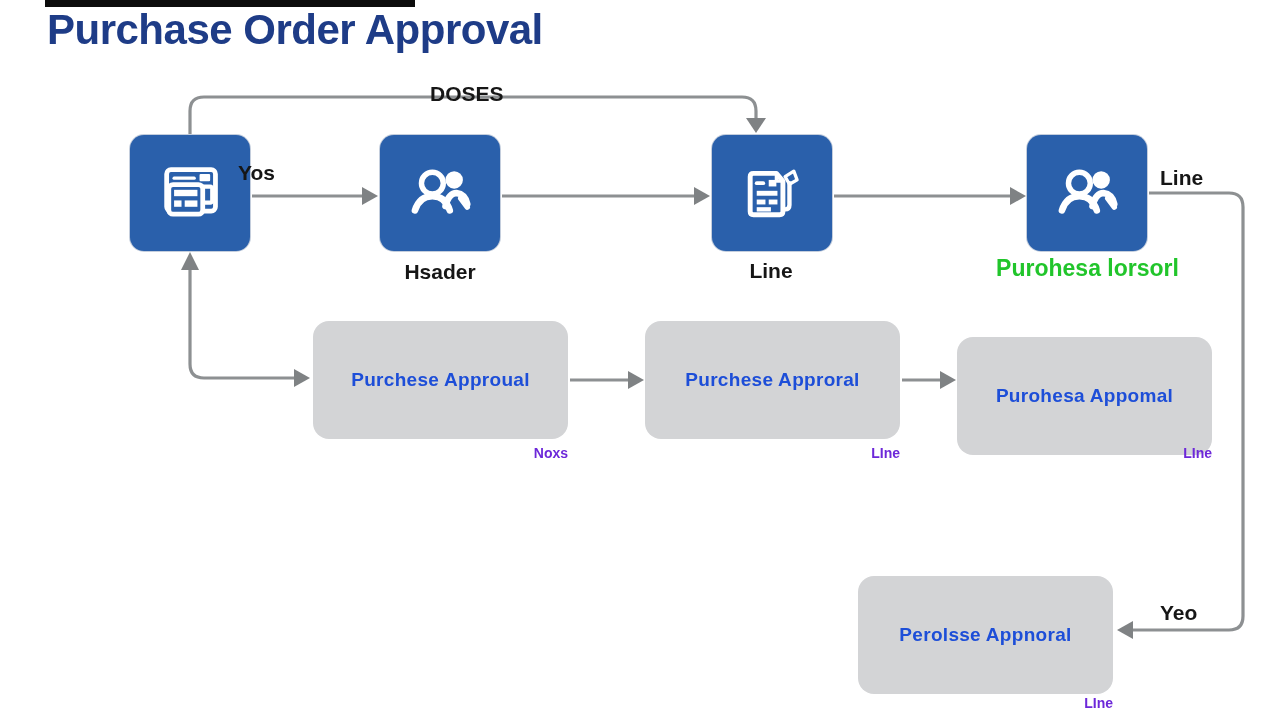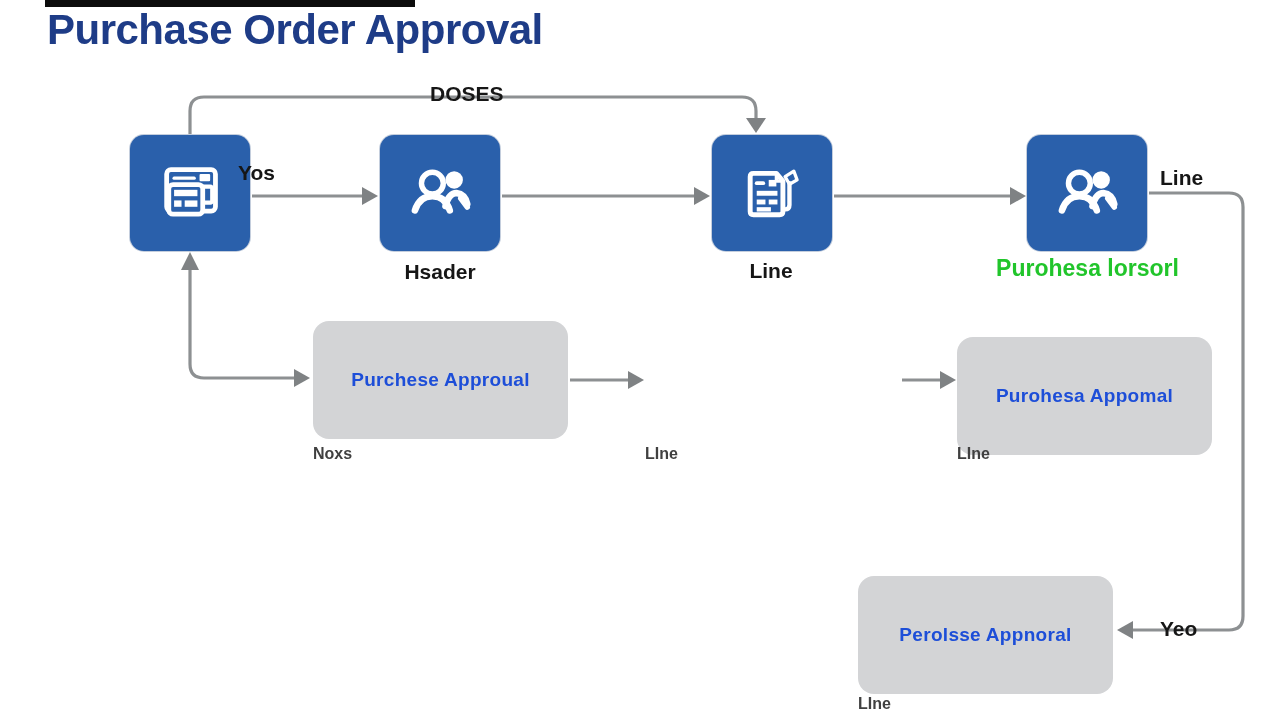--- a/index.html
+++ b/index.html
@@ -23,22 +23,22 @@
   .greenlabel{
     position:absolute;left:970px;top:255px;width:235px;text-align:center;
     color:#21c52b;font-size:23px;font-weight:600;white-space:nowrap;
   }
   .graybox{
     position:absolute;width:255px;height:118px;border-radius:16px;background:#d3d4d6;
     display:flex;align-items:center;justify-content:center;
     color:#1d4ed8;font-size:19px;font-weight:600;letter-spacing:0.3px;white-space:nowrap;
   }
   .caption{
-    position:absolute;width:255px;text-align:left;color:#404040;
-    font-size:16px;font-weight:600;
+    position:absolute;width:255px;text-align:right;color:#6d28d9;
+    font-size:14px;font-weight:600;
   }
   #wires{position:absolute;left:0;top:0;pointer-events:none;}
   #wires path, #wires line{stroke:#8d9092;stroke-width:3.2;fill:none;}
   #wires polygon{fill:#7f8284;stroke:none;}
 </style>
 </head>
 <body>
 
 <div id="canvas">
 
@@ -123,28 +123,31 @@
       <path d="M38,45 Q41,33 48,33 Q56,34 58,43" fill="none" stroke="#ffffff" stroke-width="6" stroke-linecap="round"></path>
       <line x1="52" y1="38" x2="58" y2="46" stroke="#ffffff" stroke-width="5" stroke-linecap="round"></line>
     </svg>
   </div>
 
   <div class="flabel" style="left:430px;top:66px;margin-top:16px;">DOSES</div>
   <div class="flabel" style="left:238px;top:161px;font-weight:600;">Yos</div>
   <div class="flabel center" style="left:370px;top:260px;width:140px;">Hsader</div>
   <div class="flabel center" style="left:711px;top:259px;width:120px;">Line</div>
   <div class="flabel" style="left:1160px;top:166px;">Line</div>
-  <div class="flabel" style="left:1160px;top:601px;margin-top:16px;">Yeo</div>
+  <div class="flabel" style="left:1160px;top:601px;">Yeo</div>
   <div class="greenlabel">Purohesa lorsorl</div>
 
   <div class="graybox" style="left:313px;top:321px;">
     <span>Purchese Approual</span>
   </div>
   <div class="caption" style="left:313px;top:445px;">Noxs</div>
 
+  <div class="graybox" style="left:645px;top:321px;">
+    <span>Purchese Approral</span>
+  </div>
   <div class="caption" style="left:645px;top:445px;">LIne</div>
 
   <div class="graybox" style="left:957px;top:321px;margin-top:16px;">
     <span>Purohesa Appomal</span>
   </div>
   <div class="caption" style="left:957px;top:445px;">LIne</div>
 
   <div class="graybox" style="left:858px;top:576px;">
     <span>Perolsse Appnoral</span>
   </div>

